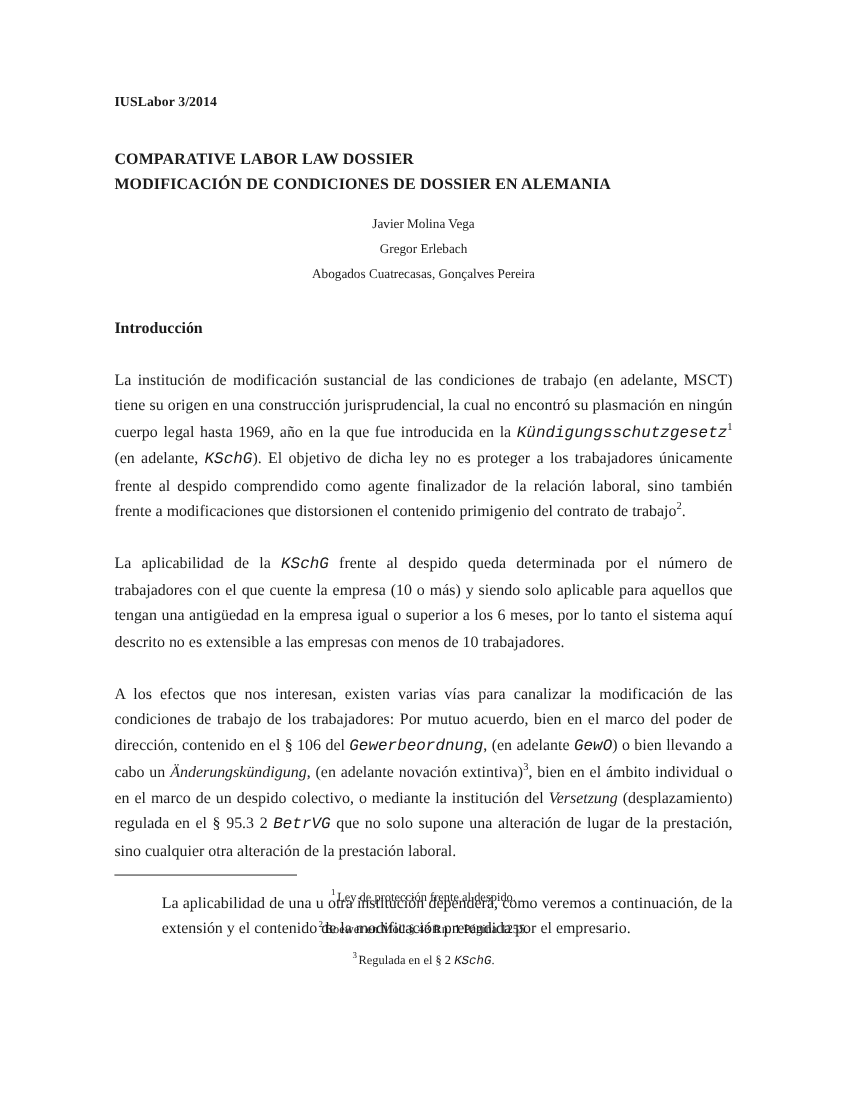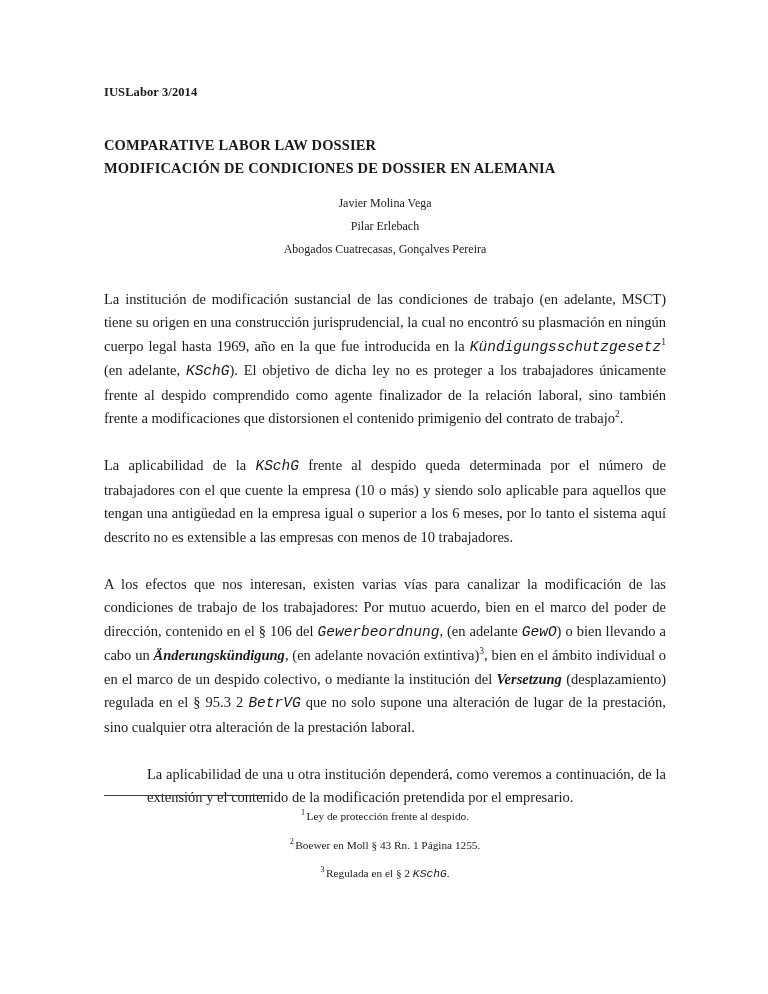--- a/index.html
+++ b/index.html
@@ -69,21 +69,21 @@
   p.para {
     font-size: 14.5px;
     line-height: 23.4px;
     text-align: justify;
     text-justify: inter-word;
     margin: 0 0 24px 0;
     hyphens: none;
   }
   p.para:last-child { margin-bottom: 0; margin-left: 43px; }
   .it { font-style: italic; font-family: Liberation Mono, monospace; }
-  .bi { font-style: italic; font-weight: bold; }
+  .bi { font-style: italic; font-weight: normal; }
   sup {
     font-size: 0.66em;
     vertical-align: super;
     line-height: 0;
   }
   .footnotes {
     position: absolute;
     top: 795px;
     left: 0;
     width: 562px;
@@ -112,26 +112,27 @@
 
   <div class="journal-ref">IUSLabor 3/2014</div>
 
   <div class="title-block">
     <div class="title-line">COMPARATIVE LABOR LAW DOSSIER</div>
     <div class="title-line">MODIFICACIÓN DE CONDICIONES DE DOSSIER EN ALEMANIA</div>
   </div>
 
   <div class="authors">
     <div class="author-line">Javier Molina Vega</div>
-    <div class="author-line">Pilar Erlebach</div>
+    <div class="author-line">Gregor Erlebach</div>
     <div class="author-line">Abogados Cuatrecasas, Gonçalves Pereira</div>
   </div>
 
   <div class="body-content">
 
+    <div class="section-heading">Introducción</div>
 
     <p class="para"><span>La institución de modificación sustancial de las condiciones de trabajo (en adelante, MSCT) tiene su origen en una construcción jurisprudencial, la cual no encontró su plasmación en ningún cuerpo legal hasta 1969, año en la que fue introducida en la </span><span class="it">Kündigungsschutzgesetz</span><sup>1</sup><span> (en adelante, </span><span class="it">KSchG</span><span>). El objetivo de dicha ley no es proteger a los trabajadores únicamente frente al despido comprendido como agente finalizador de la relación laboral, sino también frente a modificaciones que distorsionen el contenido primigenio del contrato de trabajo</span><sup>2</sup><span>.</span></p>
 
     <p class="para"><span>La aplicabilidad de la </span><span class="it">KSchG</span><span> frente al despido queda determinada por el número de trabajadores con el que cuente la empresa (10 o más) y siendo solo aplicable para aquellos que tengan una antigüedad en la empresa igual o superior a los 6 meses, por lo tanto el sistema aquí descrito no es extensible a las empresas con menos de 10 trabajadores.</span></p>
 
     <p class="para"><span>A los efectos que nos interesan, existen varias vías para canalizar la modificación de las condiciones de trabajo de los trabajadores: Por mutuo acuerdo, bien en el marco del poder de dirección, contenido en el § 106 del </span><span class="it">Gewerbeordnung</span><span>, (en adelante </span><span class="it">GewO</span><span>) o bien llevando a cabo un </span><span class="bi">Änderungskündigung</span><span>, (en adelante novación extintiva)</span><sup>3</sup><span>, bien en el ámbito individual o en el marco de un despido colectivo, o mediante la institución del </span><span class="bi">Versetzung</span><span> (desplazamiento) regulada en el § 95.3 2 </span><span class="it">BetrVG</span><span> que no solo supone una alteración de lugar de la prestación, sino cualquier otra alteración de la prestación laboral.</span></p>
 
     <p class="para">La aplicabilidad de una u otra institución dependerá, como veremos a continuación, de la extensión y el contenido de la modificación pretendida por el empresario.</p>
 
   </div>

